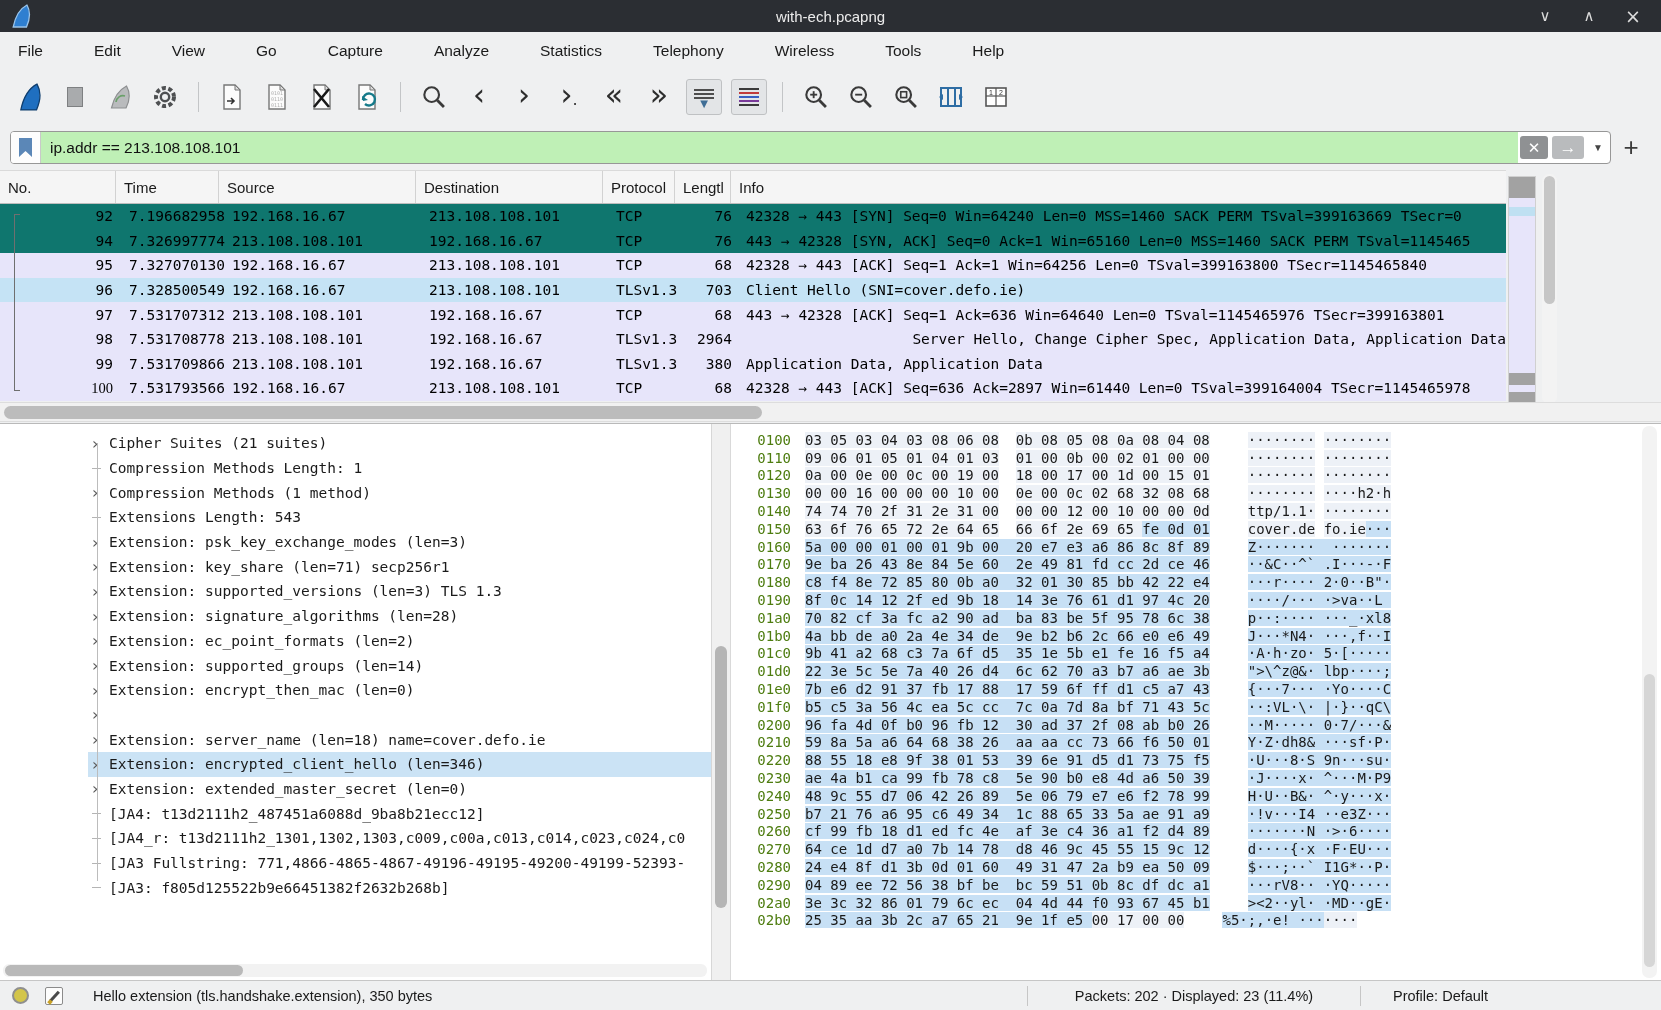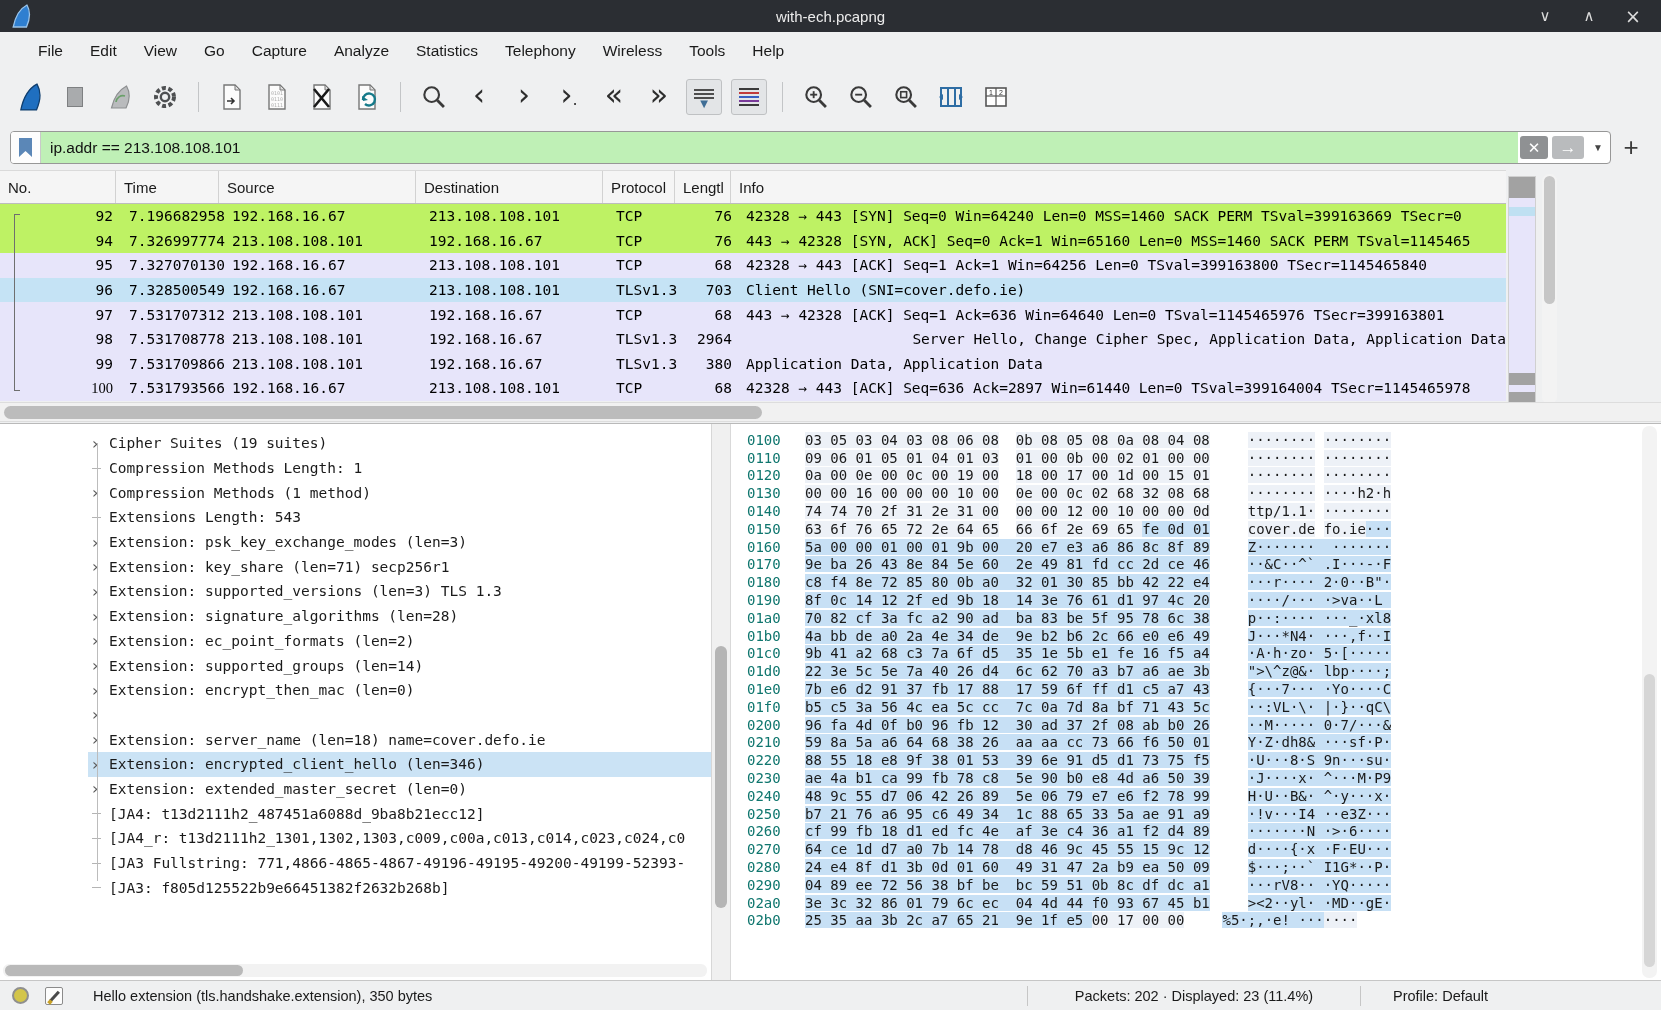--- a/index.html
+++ b/index.html
@@ -7,21 +7,21 @@
   body { font-family:"Liberation Sans", sans-serif; background:#eff0f1; position:relative; font-size:15px; color:#1a1a1a; }
 
   
   .titlebar { position:absolute; top:0; left:0; right:0; height:32px; background:#2b2e33; display:flex; align-items:center; }
   .titlebar .appicon { margin-left:10px; width:22px; height:24px; }
   .titlebar .title { position:absolute; left:0; right:0; text-align:center; color:#ececec; font-size:15px; }
   .winctl { position:absolute; right:6px; top:0; height:32px; display:flex; }
   .winctl span { width:44px; height:32px; display:flex; align-items:center; justify-content:center; color:#dcdcdc; font-size:15px; font-family:"DejaVu Sans", sans-serif; }
 
   
-  .menubar { position:absolute; top:32px; left:0; right:0; height:37px; display:flex; align-items:center; padding-left:18px; gap:27px; background:#eff0f1; font-size:15.5px;margin-left:20px; }
+  .menubar { position:absolute; top:32px; left:0; right:0; height:37px; display:flex; align-items:center; padding-left:18px; gap:51px; background:#eff0f1; font-size:15.5px; }
   .menubar .mi { cursor:default; }
 
   
   .toolbar { position:absolute; top:69px; left:0; right:0; height:56px; display:flex; align-items:center; padding-left:12px; gap:9px; }
   .tbtn { width:36px; height:36px; display:flex; align-items:center; justify-content:center; position:relative; }
   .tsep { width:1px; height:30px; background:#c3c5c7; margin:0 6px; }
   .tbtn.toggle { background:#e3e5e7; border:1px solid #bfc1c3; border-radius:3px; }
   .glyph { font-family:"DejaVu Sans", sans-serif; color:#2d2d2d; font-size:30px; line-height:1; margin-top:-4px;}
   .stopsq { width:16px; height:20px; background:#a9abad; border:1px solid #7e8082; }
   .lines { display:flex; flex-direction:column; gap:2px; align-items:center; }
@@ -40,21 +40,21 @@
   .fdrop { width:20px; color:#444; font-size:10px; }
   .fadd { width:40px; text-align:center; font-size:26px; color:#3c3c3c; font-weight:300; }
 
   
   .plist-header { position:absolute; top:170px; left:0; width:1506px; height:34px; background:#f5f5f5; border-top:1px solid #dadada; border-bottom:1px solid #bdbdbd; display:flex; font-size:15px; }
   .plist-header .hc { display:flex; align-items:center; padding-left:8px; border-right:1px solid #d2d2d2; overflow:hidden; white-space:nowrap; }
   .plist-rows { position:absolute; top:204px; left:0; width:1506px; height:197px; background:#fff; overflow:hidden; }
   .prow { display:flex; height:24.6px; align-items:center; font-family:"DejaVu Sans Mono", monospace; font-size:14.5px; white-space:nowrap; color:#000; }
   .prow div { overflow:hidden; white-space:nowrap; flex-shrink:0; }
   .prow .cinfo { flex-shrink:1; }
-  .prow.gray { background:#bef264; }
+  .prow.gray { background:#0f766e; }
   .prow.lav { background:#e7e5fa; }
   .prow.sel { background:#c5e3f5; }
   .convline { position:absolute; left:14px; top:10px; bottom:10px; width:6px; border-left:1px solid #6f6f6f; border-top:1px solid #6f6f6f; border-bottom:1px solid #6f6f6f; }
 
   .minimap { position:absolute; left:1508px; top:176px; width:28px; height:228px; border:1px solid #d0d0d0; }
   .minimap div { width:100%; }
   .list-vscroll { position:absolute; left:1542px; top:174px; width:15px; height:230px; background:#f3f3f3; border-radius:7px; }
   .list-vscroll .thumb { position:absolute; top:2px; left:2px; width:11px; height:128px; background:#c6c6c6; border-radius:6px; }
   .hscroll { position:absolute; top:402px; left:0; width:1661px; height:20px; background:#f1f1f1; border-top:1px solid #ddd; border-bottom:1px solid #ddd; }
   .hscroll .thumb { position:absolute; left:4px; top:3px; width:758px; height:13px; background:#bcbcbc; border-radius:7px; }
@@ -68,21 +68,21 @@
   .trow .chev { width:14px; margin-right:3px; color:#5a5a5a; font-size:16px; font-family:"DejaVu Sans",sans-serif; flex-shrink:0;}
   .trow .tick { width:9px; height:1px; background:#b4b4b4; margin:0 8px 0 0; flex-shrink:0;}
   .treeguide { position:absolute; left:97px; top:19px; height:438px; border-left:1px solid #bcbcbc; }
   .detail-hscroll { position:absolute; bottom:3px; left:3px; width:704px; height:13px; background:#f2f2f2; border-radius:6px;}
   .detail-hscroll .thumb { position:absolute; left:2px; top:1px; width:238px; height:11px; background:#b9b9b9; border-radius:6px; }
   .detail-vscroll { width:19px; background:#f0f0f0; border-right:1px solid #d9d9d9; position:relative; }
   .detail-vscroll .thumb { position:absolute; left:3px; width:12px; top:222px; height:262px; background:#b5b5b5; border-radius:6px; }
 
   .hex-pane { flex:1; position:relative; padding-top:7px; font-family:"DejaVu Sans Mono", monospace; font-size:14px; overflow:hidden; }
   .xrow { height:17.8px; display:flex; align-items:center; padding-left:16px; white-space:pre; }
-  .xoff { width:44px; color:#0f766e; margin-right:14px; flex-shrink:0;}
+  .xoff { width:44px; color:#4d7c0f; margin-right:14px; flex-shrink:0;text-align:right;}
   .bb { background:#edf1f7; }
   .hl { background:#c7e0f5; }
   .asciistart { margin-left:38px; }
   .hex-vscroll { position:absolute; right:4px; top:2px; bottom:2px; width:15px; background:#f3f3f3; border-radius:7px; }
   .hex-vscroll .thumb { position:absolute; left:2px; width:11px; top:45%; height:53%; background:#d6d6d6; border-radius:6px; }
 
   
   .statusbar { position:absolute; bottom:0; left:0; right:0; height:30px; background:#eff0f1; border-top:1px solid #c6c6c6; display:flex; align-items:center; font-size:14.5px; }
   .expert-dot { width:17px; height:17px; border-radius:50%; background:#d3c54a; border:2px solid #8f8f8f; margin-left:12px; }
   .annot { width:18px; height:18px; margin-left:16px; position:relative; background:#fdfdfd; border:1px solid #8b8b8b; border-radius:2px; }
@@ -369,21 +369,21 @@
 <div class="hscroll">
     <div class="thumb"></div>
   </div>
 
 <div class="bottom">
   <div class="detail-pane">
     <div class="tree">
       <div class="treeguide"></div>
     <div class="trow">
           <span class="chev">›</span>
-          <span>Cipher Suites (19 suites)</span>
+          <span>Cipher Suites (21 suites)</span>
         </div>
         <div class="trow">
           <span class="tick"></span>
           <span>Compression Methods Length: 1</span>
         </div>
         <div class="trow">
           <span class="chev">›</span>
           <span>Compression Methods (1 method)</span>
         </div>
         <div class="trow">

